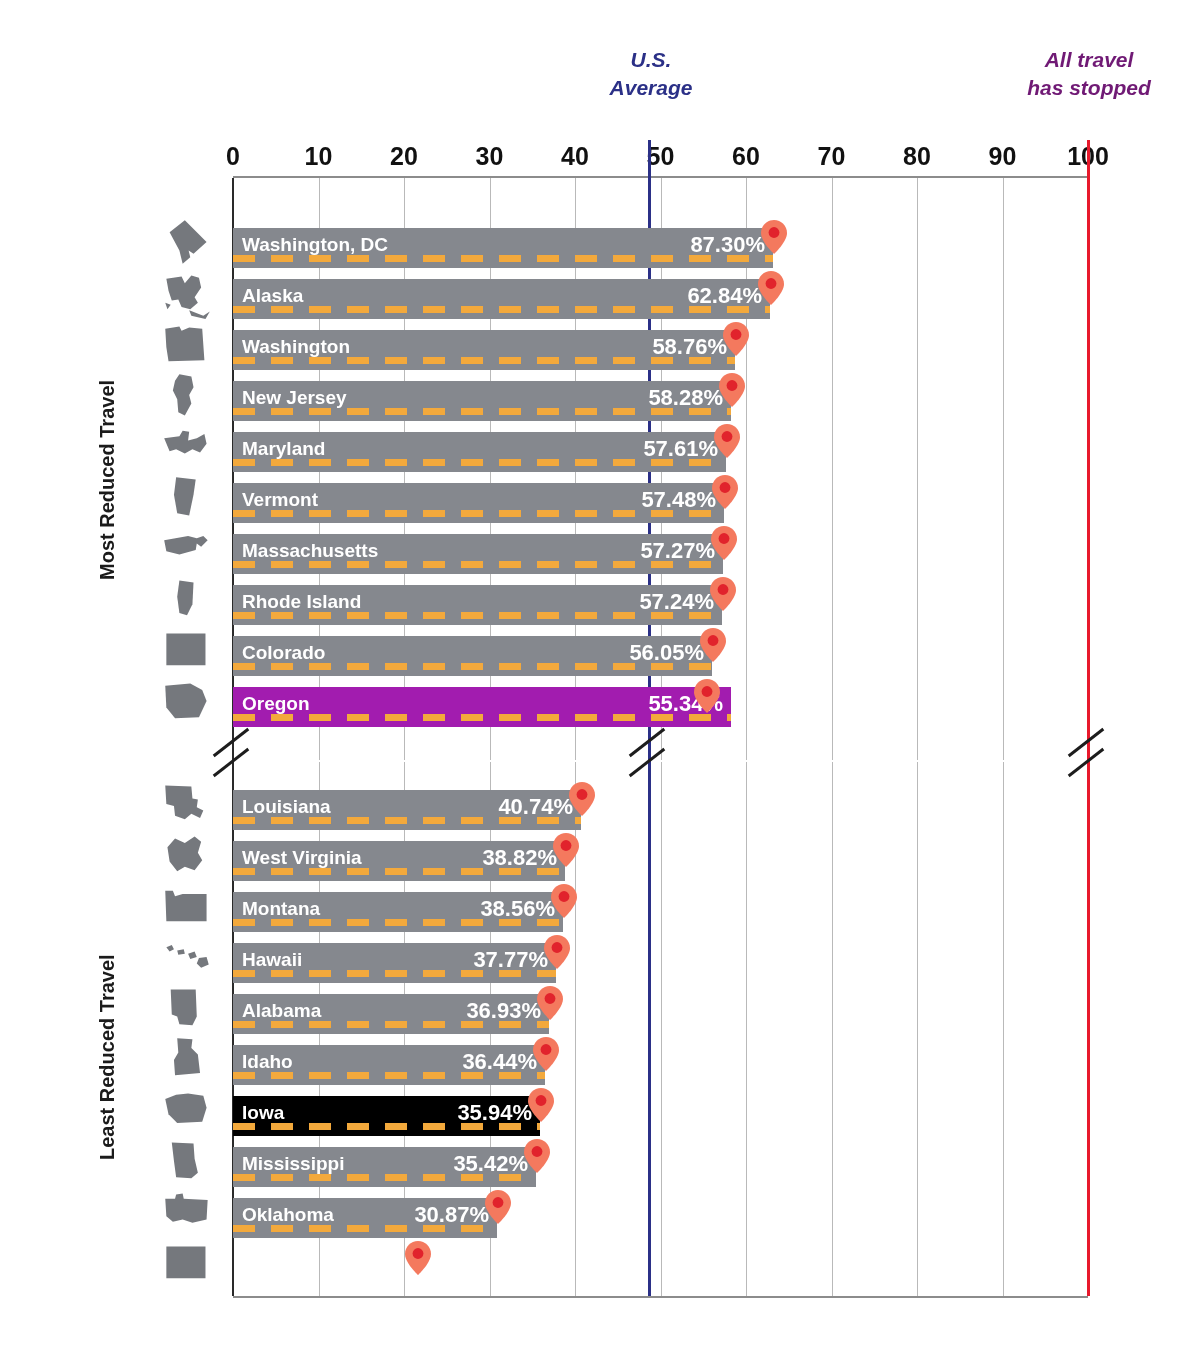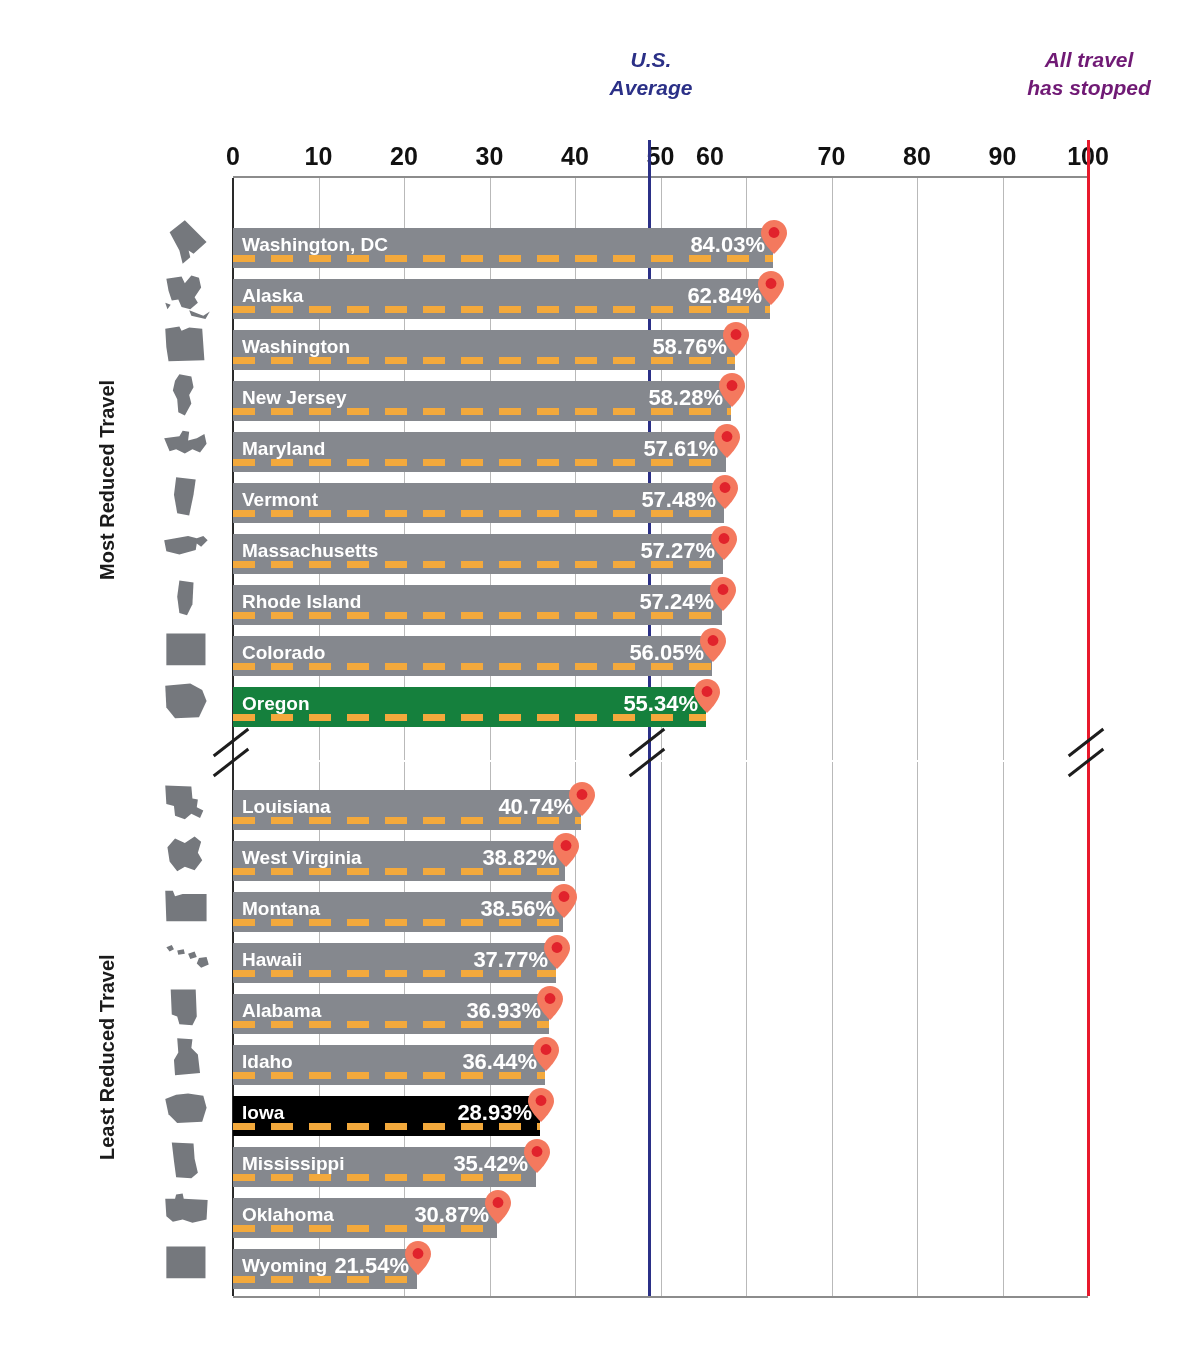--- a/index.html
+++ b/index.html
@@ -115,21 +115,21 @@
 
   <div id="plot">
       <div id="axis-top-rule"></div>
       <div id="axis-bottom-rule"></div>
       <div class="tick-label" style="left: 203px;">0</div>
       <div class="tick-label" style="left: 288.5px;">10</div>
       <div class="tick-label" style="left: 374px;">20</div>
       <div class="tick-label" style="left: 459.5px;">30</div>
       <div class="tick-label" style="left: 545px;">40</div>
       <div class="tick-label" style="left: 630.5px;">50</div>
-      <div class="tick-label" style="left: 680px;">60</div>
+      <div class="tick-label" style="left: 716px;">60</div>
       <div class="tick-label" style="left: 801.5px;">70</div>
       <div class="tick-label" style="left: 887px;">80</div>
       <div class="tick-label" style="left: 972.5px;">90</div>
       <div class="tick-label" style="left: 1058px;">100</div>
       <div class="vgrid" style="left: 319px; top: 178px; height: 582px; background: rgb(185, 185, 185);"></div>
       <div class="vgrid" style="left: 404px; top: 178px; height: 582px; background: rgb(185, 185, 185);"></div>
       <div class="vgrid" style="left: 490px; top: 178px; height: 582px; background: rgb(185, 185, 185);"></div>
       <div class="vgrid" style="left: 575px; top: 178px; height: 582px; background: rgb(185, 185, 185);"></div>
       <div class="vgrid" style="left: 661px; top: 178px; height: 582px; background: rgb(185, 185, 185);"></div>
       <div class="vgrid" style="left: 746px; top: 178px; height: 582px; background: rgb(185, 185, 185);"></div>
@@ -155,21 +155,21 @@
       <div class="refline stop" style="left: 1087px; top: 724px; height: 572px; background: rgb(232, 25, 44);"></div>
       <div class="map" style="left: 148px; top: 218px;">
         <svg viewBox="0 0 88 92" xmlns="http://www.w3.org/2000/svg">
           <path d="M40,4 L80,44 L56,66 L47,60 L50,72 L36,84 L30,60 L12,26 Z" fill="#75787d"></path>
         </svg>
       </div>
       <div class="row" style="top: 228px; width: 1194px;">
         <div class="bar" style="width: 540px; background: rgb(133, 136, 142);">
           <div class="dashes"></div>
           <div class="state">Washington, DC</div>
-          <div class="value">84.03%</div>
+          <div class="value">87.30%</div>
         </div>
         <div class="pin" style="left: 761px;"><svg viewBox="0 0 26 34" xmlns="http://www.w3.org/2000/svg">
             <path d="M13,0 C5.8,0 0,5.8 0,13 C0,22 13,34 13,34 C13,34 26,22 26,13 C26,5.8 20.2,0 13,0 Z" fill="#f4795e"></path>
             <circle cx="13" cy="12.5" r="5.4" fill="#e1232c"></circle>
           </svg></div>
       </div>
       <div class="map" style="left: 148px; top: 269px;">
         <svg viewBox="0 0 88 92" xmlns="http://www.w3.org/2000/svg">
           <path d="M6,18 L34,14 L40,26 L52,12 L66,16 L70,34 L58,52 L64,62 L50,74 L34,70 L28,56 L16,58 L10,40 Z M48,76 L74,86 L86,78 L78,92 L52,86 Z M4,62 L14,66 L8,74 Z" fill="#75787d"></path>
         </svg>
@@ -296,21 +296,21 @@
             <path d="M13,0 C5.8,0 0,5.8 0,13 C0,22 13,34 13,34 C13,34 26,22 26,13 C26,5.8 20.2,0 13,0 Z" fill="#f4795e"></path>
             <circle cx="13" cy="12.5" r="5.4" fill="#e1232c"></circle>
           </svg></div>
       </div>
       <div class="map" style="left: 148px; top: 677px;">
         <svg viewBox="0 0 88 92" xmlns="http://www.w3.org/2000/svg">
           <path d="M4,16 L50,12 L72,24 L80,44 L66,74 L22,76 L6,56 Z" fill="#75787d"></path>
         </svg>
       </div>
       <div class="row" style="top: 687px; width: 1194px;">
-        <div class="bar" style="width: 473px; background: #15803d;">
+        <div class="bar" style="width: 473px; background: #a21caf; padding-left: 25px;">
           <div class="dashes"></div>
           <div class="state">Oregon</div>
           <div class="value">55.34%</div>
         </div>
         <div class="pin" style="left: 694px;"><svg viewBox="0 0 26 34" xmlns="http://www.w3.org/2000/svg">
             <path d="M13,0 C5.8,0 0,5.8 0,13 C0,22 13,34 13,34 C13,34 26,22 26,13 C26,5.8 20.2,0 13,0 Z" fill="#f4795e"></path>
             <circle cx="13" cy="12.5" r="5.4" fill="#e1232c"></circle>
           </svg></div>
       </div>
       <div class="map" style="left: 148px; top: 780px;">
@@ -411,21 +411,21 @@
       </div>
       <div class="map" style="left: 148px; top: 1086px;">
         <svg viewBox="0 0 88 92" xmlns="http://www.w3.org/2000/svg">
           <path d="M4,24 L24,16 L46,14 L74,18 L80,40 L72,66 L26,68 L10,52 Z" fill="#75787d"></path>
         </svg>
       </div>
       <div class="row" style="top: 1096px; width: 1194px;">
         <div class="bar" style="width: 307px; background: #000000;">
           <div class="dashes"></div>
           <div class="state">Iowa</div>
-          <div class="value">28.93%</div>
+          <div class="value">35.94%</div>
         </div>
         <div class="pin" style="left: 528px;"><svg viewBox="0 0 26 34" xmlns="http://www.w3.org/2000/svg">
             <path d="M13,0 C5.8,0 0,5.8 0,13 C0,22 13,34 13,34 C13,34 26,22 26,13 C26,5.8 20.2,0 13,0 Z" fill="#f4795e"></path>
             <circle cx="13" cy="12.5" r="5.4" fill="#e1232c"></circle>
           </svg></div>
       </div>
       <div class="map" style="left: 148px; top: 1137px;">
         <svg viewBox="0 0 88 92" xmlns="http://www.w3.org/2000/svg">
           <path d="M16,10 L56,12 L58,40 L64,66 L52,76 L24,74 L20,44 Z" fill="#75787d"></path>
         </svg>
@@ -456,25 +456,20 @@
             <path d="M13,0 C5.8,0 0,5.8 0,13 C0,22 13,34 13,34 C13,34 26,22 26,13 C26,5.8 20.2,0 13,0 Z" fill="#f4795e"></path>
             <circle cx="13" cy="12.5" r="5.4" fill="#e1232c"></circle>
           </svg></div>
       </div>
       <div class="map" style="left: 148px; top: 1239px;">
         <svg viewBox="0 0 88 92" xmlns="http://www.w3.org/2000/svg">
           <path d="M6,14 L78,14 L78,72 L6,72 Z" fill="#75787d"></path>
         </svg>
       </div>
       <div class="row" style="top: 1249px; width: 1194px;">
-        <div class="bar" style="width: 184px; background: rgb(133, 136, 142);">
-          <div class="dashes"></div>
-          <div class="state">Wyoming</div>
-          <div class="value">21.54%</div>
-        </div>
         <div class="pin" style="left: 405px;"><svg viewBox="0 0 26 34" xmlns="http://www.w3.org/2000/svg">
             <path d="M13,0 C5.8,0 0,5.8 0,13 C0,22 13,34 13,34 C13,34 26,22 26,13 C26,5.8 20.2,0 13,0 Z" fill="#f4795e"></path>
             <circle cx="13" cy="12.5" r="5.4" fill="#e1232c"></circle>
           </svg></div>
       </div>
     </div>
 
   <div class="section-caption" id="cap-top" style="left: 96px; top: 580px;">Most Reduced Travel</div>
   <div class="section-caption" id="cap-bottom" style="left: 96px; top: 1160px;">Least Reduced Travel</div>
 

